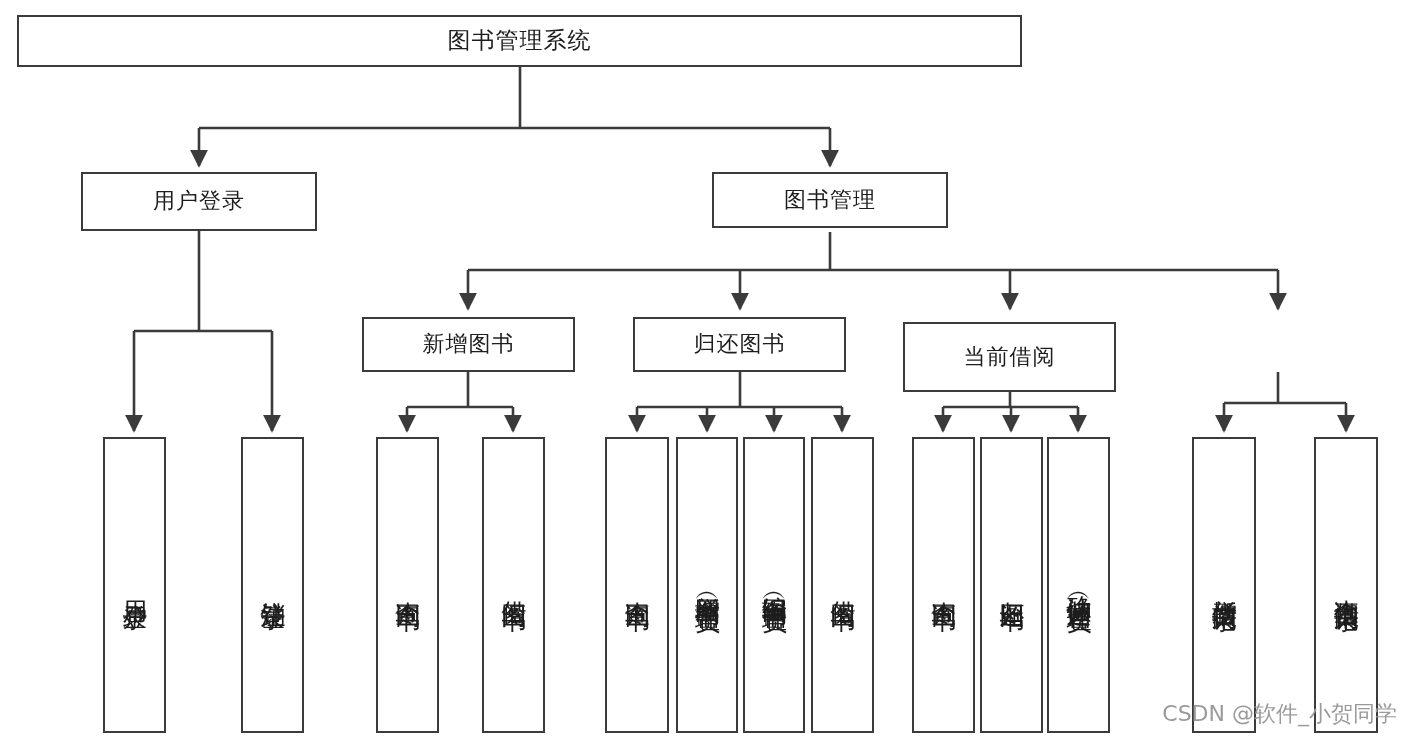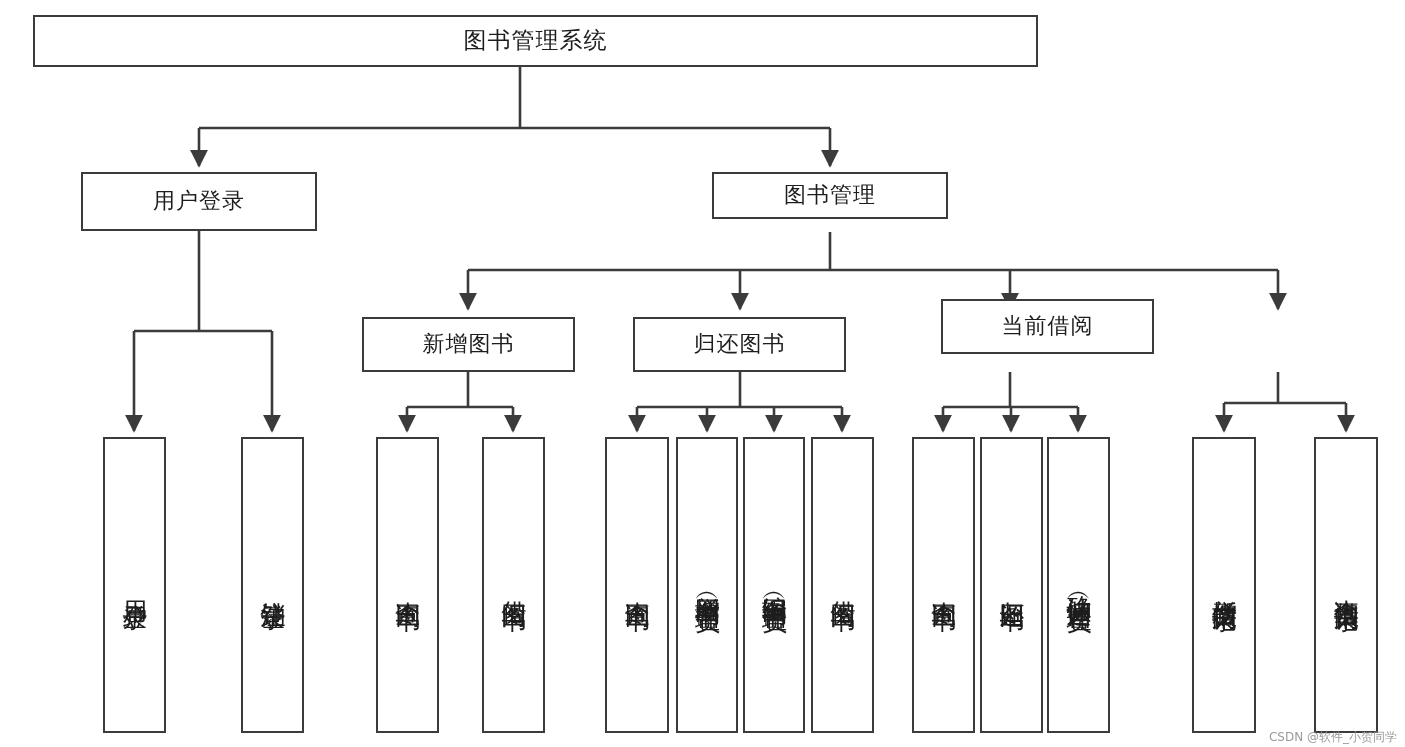--- a/index.html
+++ b/index.html
@@ -60,22 +60,22 @@
     font-size: 25px;
     line-height: 1.12;
     color: #1d1d1d;
     letter-spacing: 2px;
     white-space: nowrap;
     max-height: 100%;
   }
   #watermark {
     position: absolute;
     right: 8px;
-    bottom: 1px;
-    font-size: 12px;
+    bottom: 18px;
+    font-size: 22px;
     color: #9a9a9a;
     white-space: nowrap;
     z-index: 5;
     font-family: "DejaVu Sans", "Liberation Sans", sans-serif;
   }
 </style>
 </head>
 <body>
 
 <div id="diagram-root">
@@ -124,38 +124,38 @@
       <path d="M 1011 407 L 1011 431" marker-end="url(#arrow)"></path>
       <path d="M 1078 407 L 1078 431" marker-end="url(#arrow)"></path>
 
       <path d="M 1278 372 L 1278 403"></path>
       <path d="M 1224 403 L 1346 403"></path>
       <path d="M 1224 403 L 1224 431" marker-end="url(#arrow)"></path>
       <path d="M 1346 403 L 1346 431" marker-end="url(#arrow)"></path>
     </g>
   </svg>
 
-  <div class="node node-h node-root" style="left:17px; top:15px; width:1005px; height:52px;margin-left:16px;">
+  <div class="node node-h node-root" style="left:17px; top:15px; width:1005px; height:52px;">
     <span class="node-label">图书管理系统</span>
   </div>
 
   <div class="node node-h" style="left:81px; top:172px; width:236px; height:59px;">
     <span class="node-label">用户登录</span>
   </div>
-  <div class="node node-h" style="left:712px; top:172px; width:236px; height:47px;">
+  <div class="node node-h" style="left:712px; top:172px; width:236px; height:56px;">
     <span class="node-label">图书管理</span>
   </div>
 
   <div class="node node-h" style="left:362px; top:317px; width:213px; height:55px;">
     <span class="node-label">新增图书</span>
   </div>
   <div class="node node-h" style="left:633px; top:317px; width:213px; height:55px;">
     <span class="node-label">归还图书</span>
   </div>
-  <div class="node node-h" style="left:903px; top:299px; width:213px; height:55px;margin-left:38px;">
+  <div class="node node-h" style="left:903px; top:322px; width:213px; height:70px;">
     <span class="node-label">当前借阅</span>
   </div>
 
   <div class="node node-v" style="left:103px; top:437px; width:63px; height:296px;">
     <span class="node-label">用户登录</span>
   </div>
   <div class="node node-v" style="left:241px; top:437px; width:63px; height:296px;">
     <span class="node-label">注销登录</span>
   </div>
 

